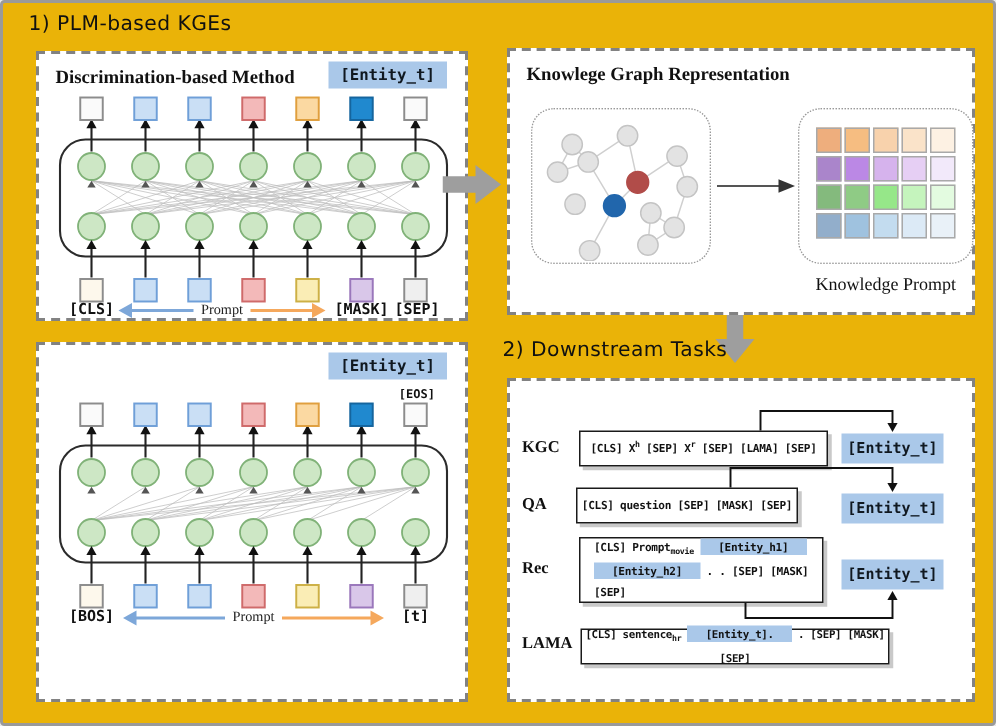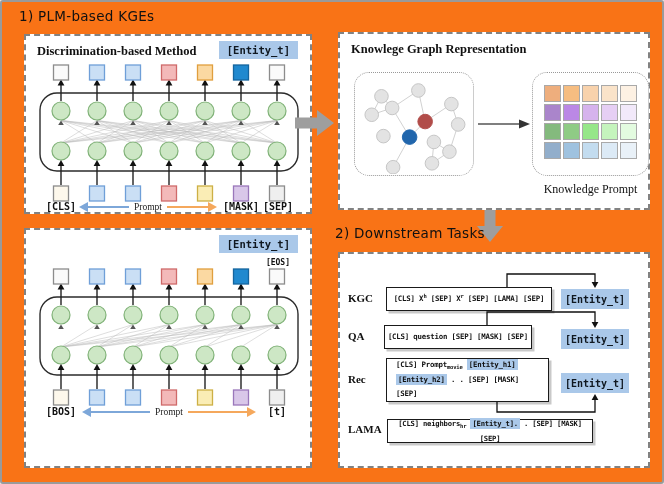--- a/index.html
+++ b/index.html
@@ -1,19 +1,19 @@
 <!DOCTYPE html>
 <html style="--chip-bg: #aac8e9; --arrow-blue: #7da7d9; --arrow-orange: #f5a85c;"><head>
 <meta charset="utf-8">
 <style>
   * { box-sizing: border-box; margin: 0; padding: 0; }
   html,body { background:#e8e8e8; }
   .stage {
     position:relative; width:664px; height:484px;
-    background:#f97316; border:2px solid #9a9a9a; border-radius:3px;
+    background:#eab308; border:2px solid #9a9a9a; border-radius:3px;
     font-family:"Liberation Serif", serif; overflow:hidden;
   }
   .hand-title {
     position:absolute; font-family:"DejaVu Sans", sans-serif;
     font-size:13.5px; color:#111; letter-spacing:0.3px;
   }
   .t1 { left:17px; top:6px; }
   .t2 { left:333px; top:223px; }
 
   .dash-box { position:absolute; border:2px dashed #828282; background:#fff; }
@@ -83,21 +83,21 @@
   .seq-box {
     position:absolute; background:#fff; border:1.4px solid #1a1a1a;
     box-shadow:2.5px 2.5px 0 #c9c9c9;
     display:flex; align-items:center; justify-content:center;
   }
   .seq {
     font-family:"DejaVu Sans Mono", monospace; font-weight:bold; font-size:7.4px;
     letter-spacing:-0.2px; color:#111; text-align:center; width:100%; line-height:1.9;
   }
   .seq sup, .seq sub { font-size:5.5px; font-weight:bold; }
-  .seq .hl { background:var(--chip-bg,#aac8e9); padding:1px 2px; }
+  .seq .hl { background:var(--chip-bg,#aac8e9); padding:1px 12px; }
   .seq-rec .seq { text-align:left; padding:0 9px; }
   .ds-chip {
     position:absolute; width:68px; height:20px;
     background:var(--chip-bg,#aac8e9); color:#101820;
     font-family:"DejaVu Sans Mono", monospace; font-weight:bold; font-size:10px;
     display:flex; align-items:center; justify-content:center;
   }
   .ds-arrows { position:absolute; left:0; top:0; width:100%; height:100%; pointer-events:none; }
 </style>
 </head>
@@ -422,21 +422,21 @@
     <div class="ds-chip" style="left:221px;top:75px">[Entity_t]</div>
 
     <div class="ds-row-label" style="top:119px">Rec</div>
     <div class="seq-box seq-rec" style="left:46px;top:104px;width:163px;height:44px">
         <div class="seq"><span>[CLS] Prompt</span><sub>movie</sub><span> </span><span class="hl">[Entity_h1]</span><br><span class="hl">[Entity_h2]</span><span> . . [SEP] [MASK] [SEP]</span></div>
       </div>
     <div class="ds-chip" style="left:221px;top:119px">[Entity_t]</div>
 
     <div class="ds-row-label" style="top:169px">LAMA</div>
     <div class="seq-box" style="left:47px;top:165px;width:206px;height:24px">
-        <div class="seq" style="font-size:7.2px"><span>[CLS] neighbors</span><sub>hr</sub><span> </span><span class="hl">[Entity_t].</span><span> . [SEP] [MASK] [SEP]</span></div>
+        <div class="seq" style="font-size:7.2px"><span>[CLS] sentence</span><sub>hr</sub><span> </span><span class="hl">[Entity_t].</span><span> . [SEP] [MASK] [SEP]</span></div>
       </div>
 
     <svg class="ds-arrows" viewBox="0 0 308 212">
       <polyline points="167,33 167,20 255,20 255,29" fill="none" stroke="#111" stroke-width="1.3"></polyline>
       <polygon points="251.6,28 258.4,28 255,34" fill="#111"></polygon>
       <polyline points="147,71 147,58 255,58 255,69" fill="none" stroke="#111" stroke-width="1.3"></polyline>
       <polygon points="251.6,68 258.4,68 255,74" fill="#111"></polygon>
       <polyline points="157,148 157,158 255,158 255,145" fill="none" stroke="#111" stroke-width="1.3"></polyline>
       <polygon points="251.6,146 258.4,146 255,140" fill="#111"></polygon>
     </svg>

